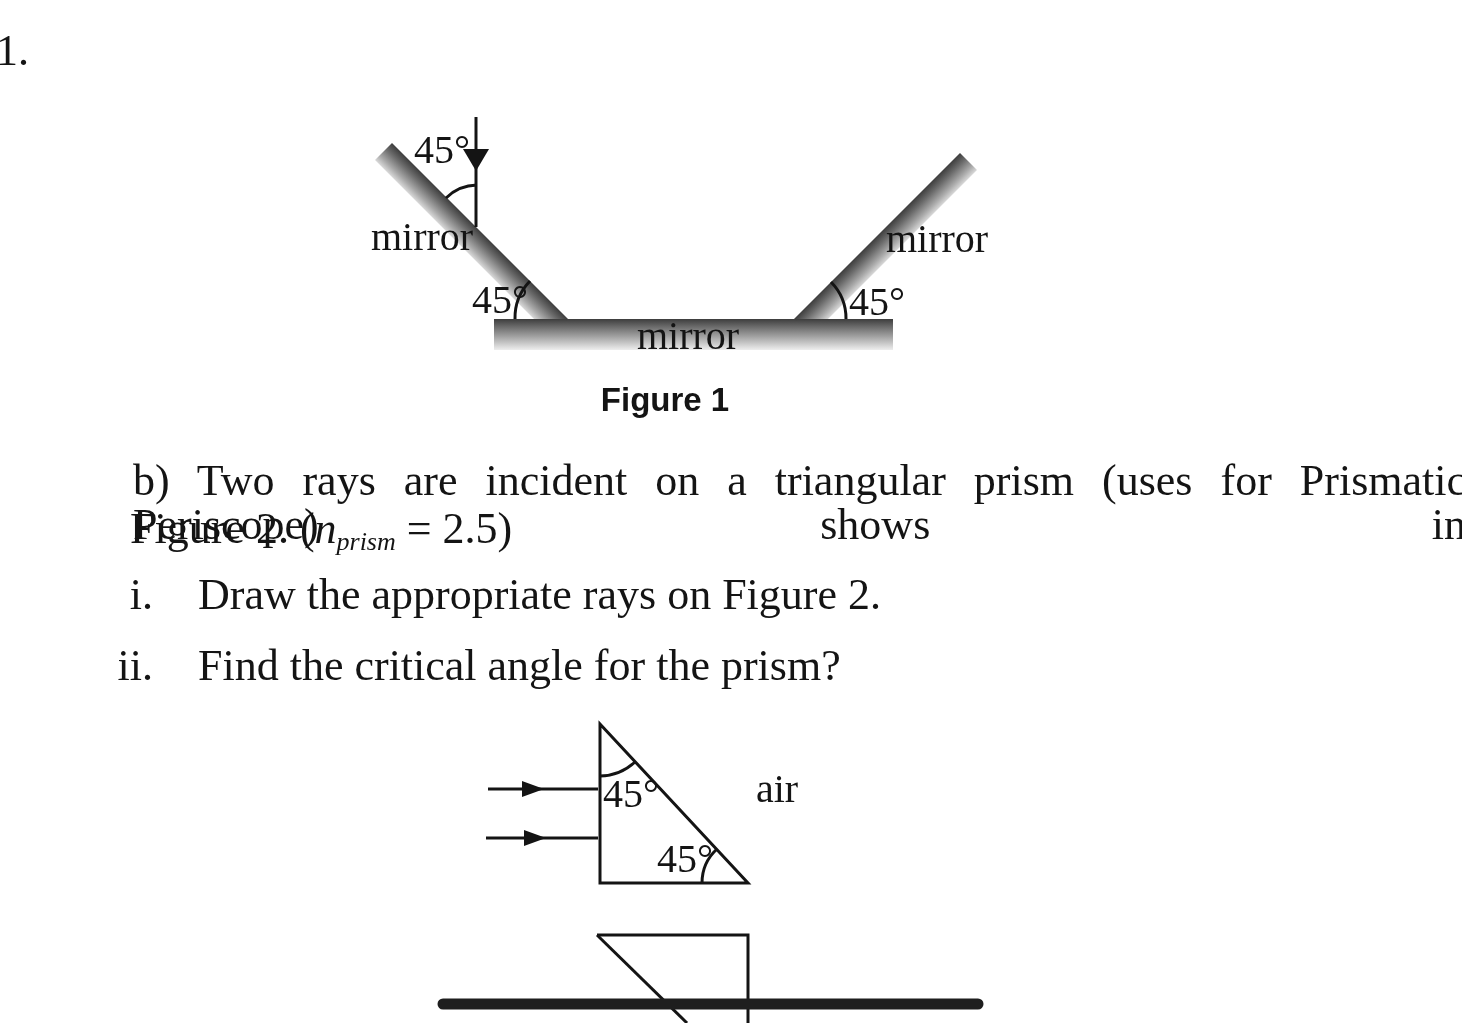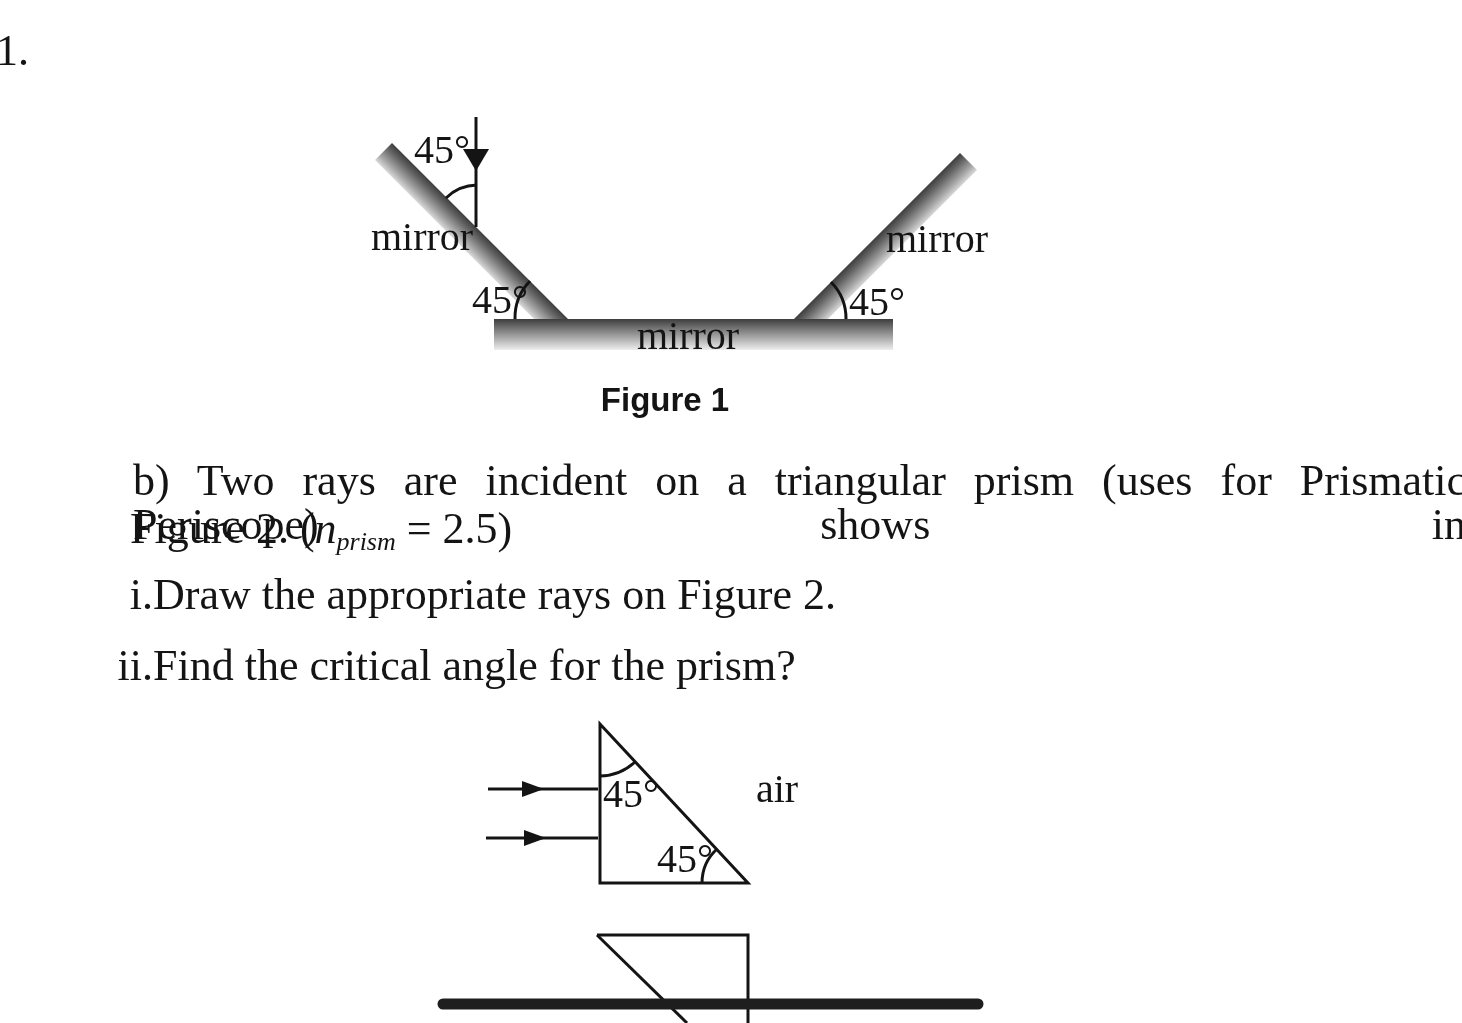--- a/index.html
+++ b/index.html
@@ -7,21 +7,21 @@
     position:relative;width:1462px;height:1023px;background:#ffffff;
     font-family:"Liberation Serif", serif;color:var(--ink,#141414);
     overflow:hidden;
   }
   .tline{position:absolute;font-size:44px;line-height:1;white-space:nowrap;}
   .gap12{display:inline-block;width:12px;}
   .just{white-space:normal;width:1333px;text-align:justify;text-align-last:justify;}
   .sub-i{font-style:italic;}
   .sub-s{font-style:italic;font-size:26px;vertical-align:-7px;letter-spacing:0;}
   .rnum{display:inline-block;width:153px;text-align:right;}
-  .rtxt{}
+  .rtxt{margin-left:45px;}
   #figs{position:absolute;left:0;top:0;}
   .figtext{font-family:"Liberation Serif", serif;font-size:40px;fill:var(--ink,#141414);}
   .figcap{font-family:"Liberation Sans", sans-serif;font-size:33px;font-weight:700;fill:var(--ink,#141414);}
   .stroke{stroke:var(--ink,#141414);stroke-width:3;fill:none;}
   .fillink{fill:var(--ink,#141414);stroke:none;}
 </style>
 </head>
 <body>
 
 <div id="page">

